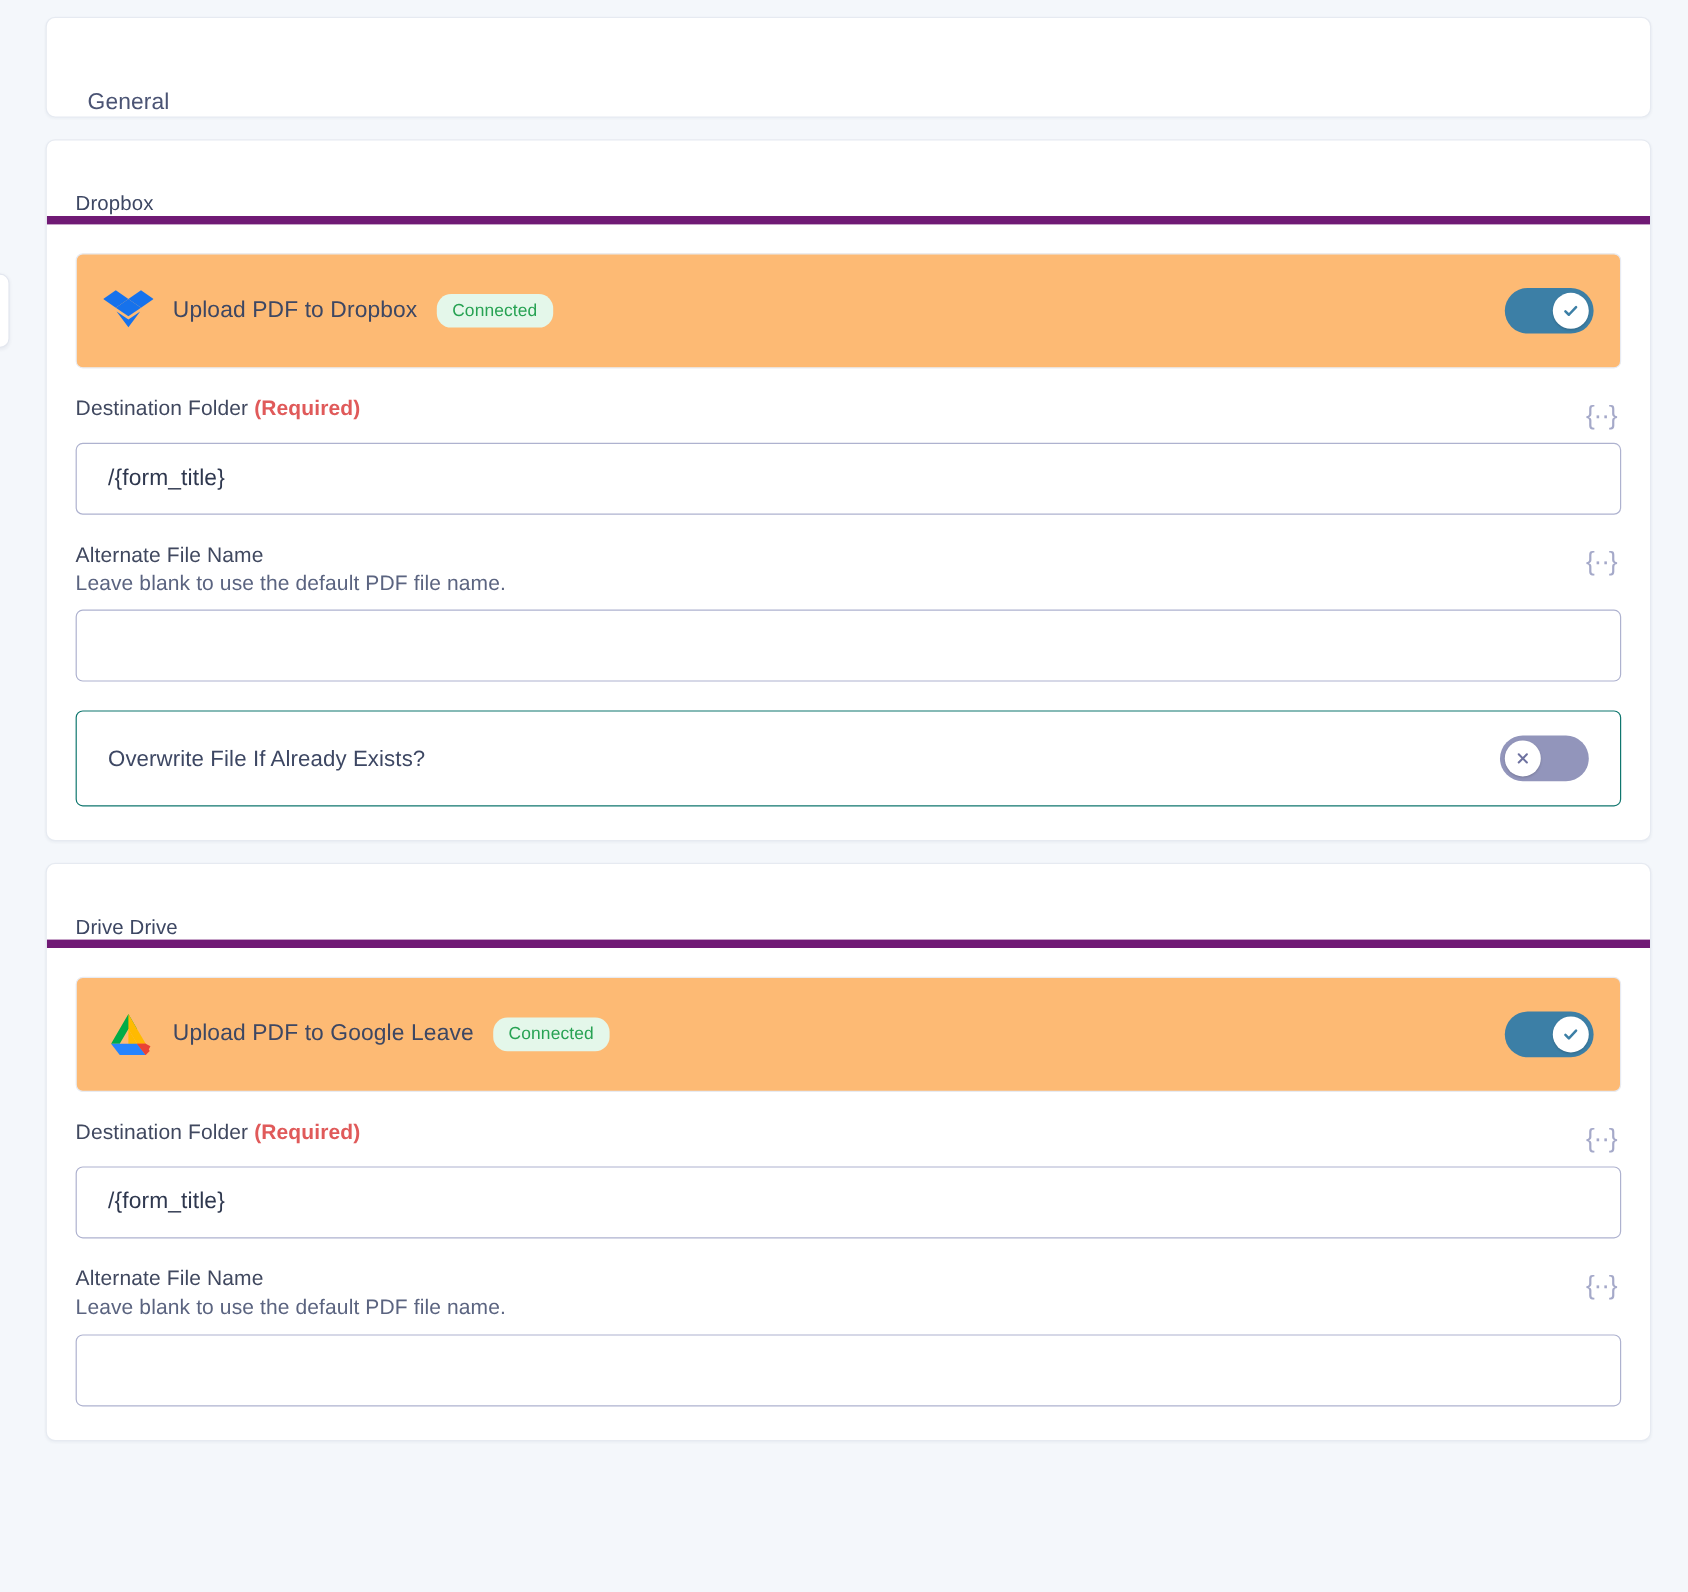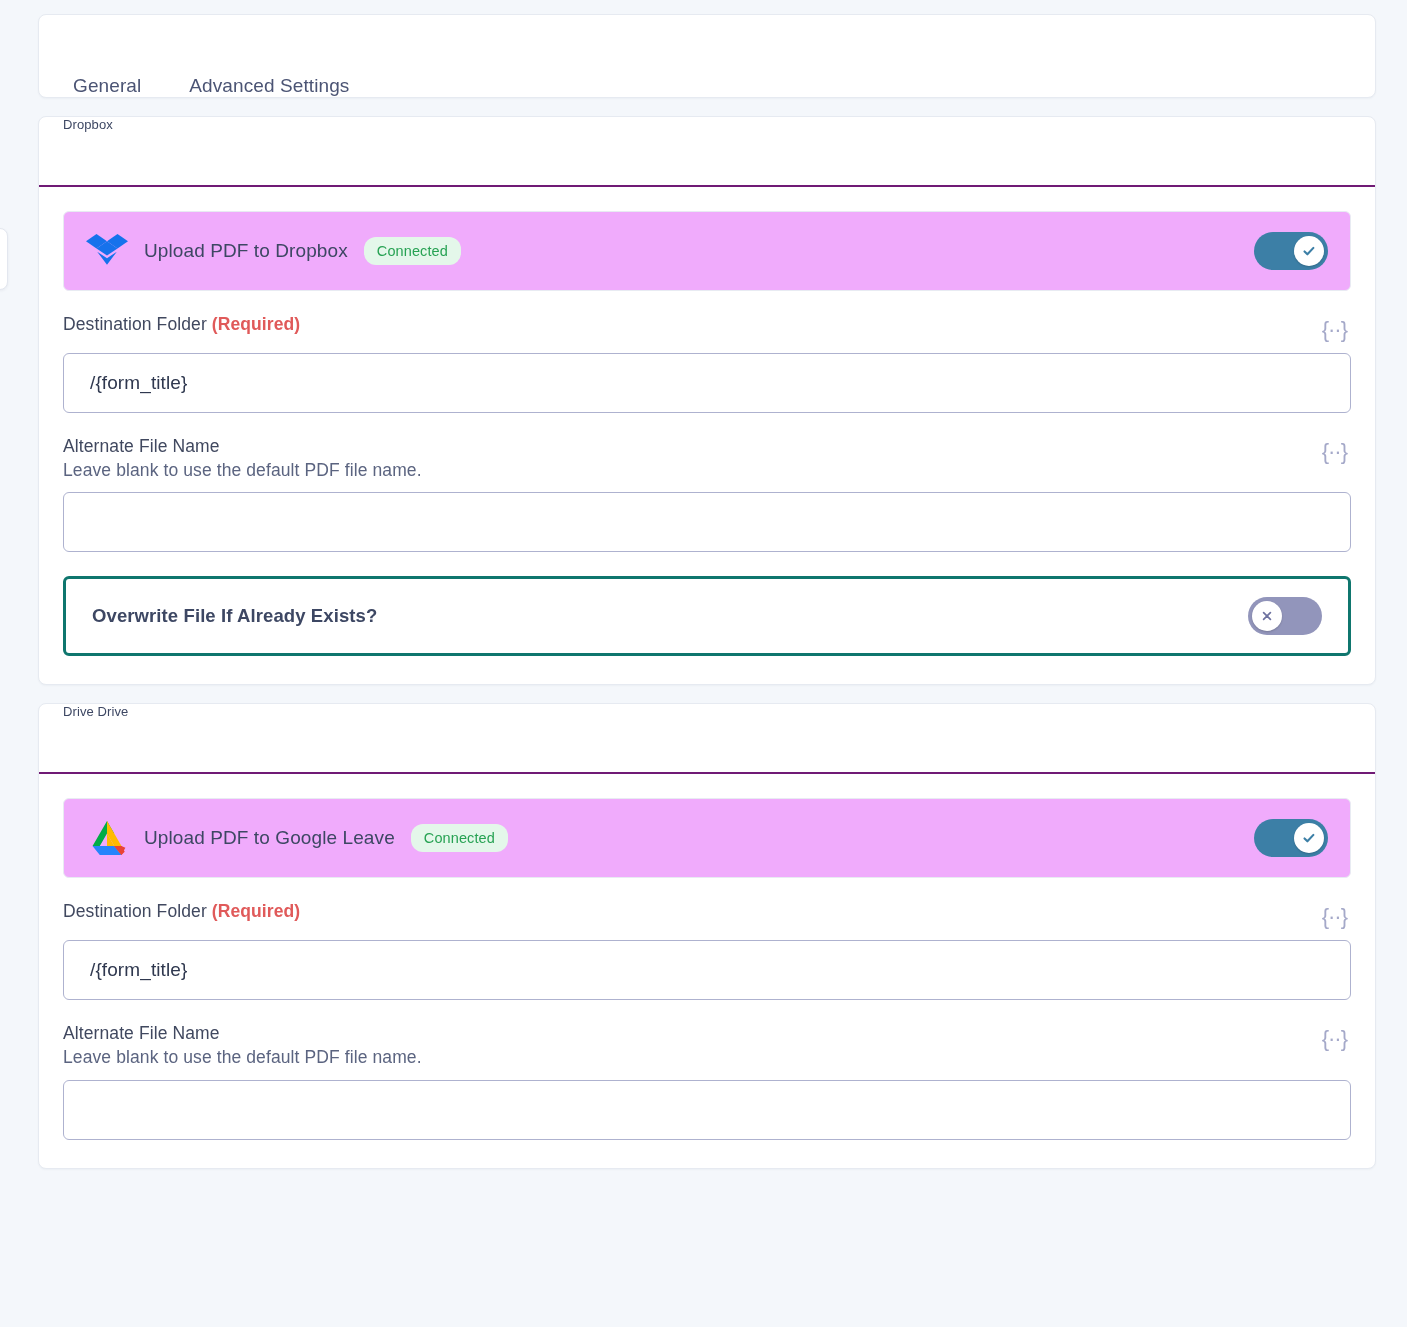--- a/index.html
+++ b/index.html
@@ -74,38 +74,38 @@
     background: #ffffff;
     border: 1px solid #e6eaf1;
     border-radius: 8px;
     margin-top: 18px;
     box-shadow: 0 1px 2px rgba(30,40,70,.04);
     overflow: hidden;
   }
   .card-header {
     height: 70px;
     display: flex;
-    align-items: flex-start;
+    align-items: flex-end;
     padding: 0 24px;
-    border-bottom: 2px solid #701a75;
-    font-size: 13px;
+    border-bottom: 7px solid #701a75;
+    font-size: 17px;
     color: #3d4763;
     letter-spacing: .1px;
   }
   .card-body { padding: 24px 24px 28px 24px; }
 
   
   .service-row {
     border: 1px solid #e8ebf2;
     border-radius: 6px;
-    height: 80px;
+    height: 96px;
     display: flex;
     align-items: center;
     padding: 0 22px;
-    background: #f0abfc;
+    background: #fdba74;
   }
   .service-left {
     display: flex;
     align-items: center;
     gap: 16px;
     flex: 1;
     min-width: 0;
   }
   .logo { width: 42px; height: 42px; flex: none; display: block; }
   .service-name {
@@ -197,51 +197,47 @@
     color: #2f384f;
     letter-spacing: .1px;
     cursor: text;
     text-align: right;
   }
   .input.empty { color: transparent; }
 
   
   .option-row {
     margin-top: 24px;
-    border: 3px solid #0f766e;
+    border: 1px solid #0f766e;
     border-radius: 6px;
     height: 80px;
     display: flex;
     align-items: center;
     padding: 0 26px;
     background: #fff;
-    font-weight: bold;
   }
   .option-label {
     flex: 1;
     font-size: 18.5px;
     color: #3d4763;
     letter-spacing: .1px;
   }
 </style>
 </head>
 <body>
 
 <div class="page">
 
   <div class="edge-panel"></div>
 
   <div class="content">
 
     <div class="tabbar">
       <div class="tab">
         <span>General</span>
-      </div>
-      <div class="tab">
-        <span>Advanced Settings</span>
       </div>
     </div>
 
     <div class="card">
       <div class="card-header">
         <span>Dropbox</span>
       </div>
       <div class="card-body">
 
         <div class="service-row">

